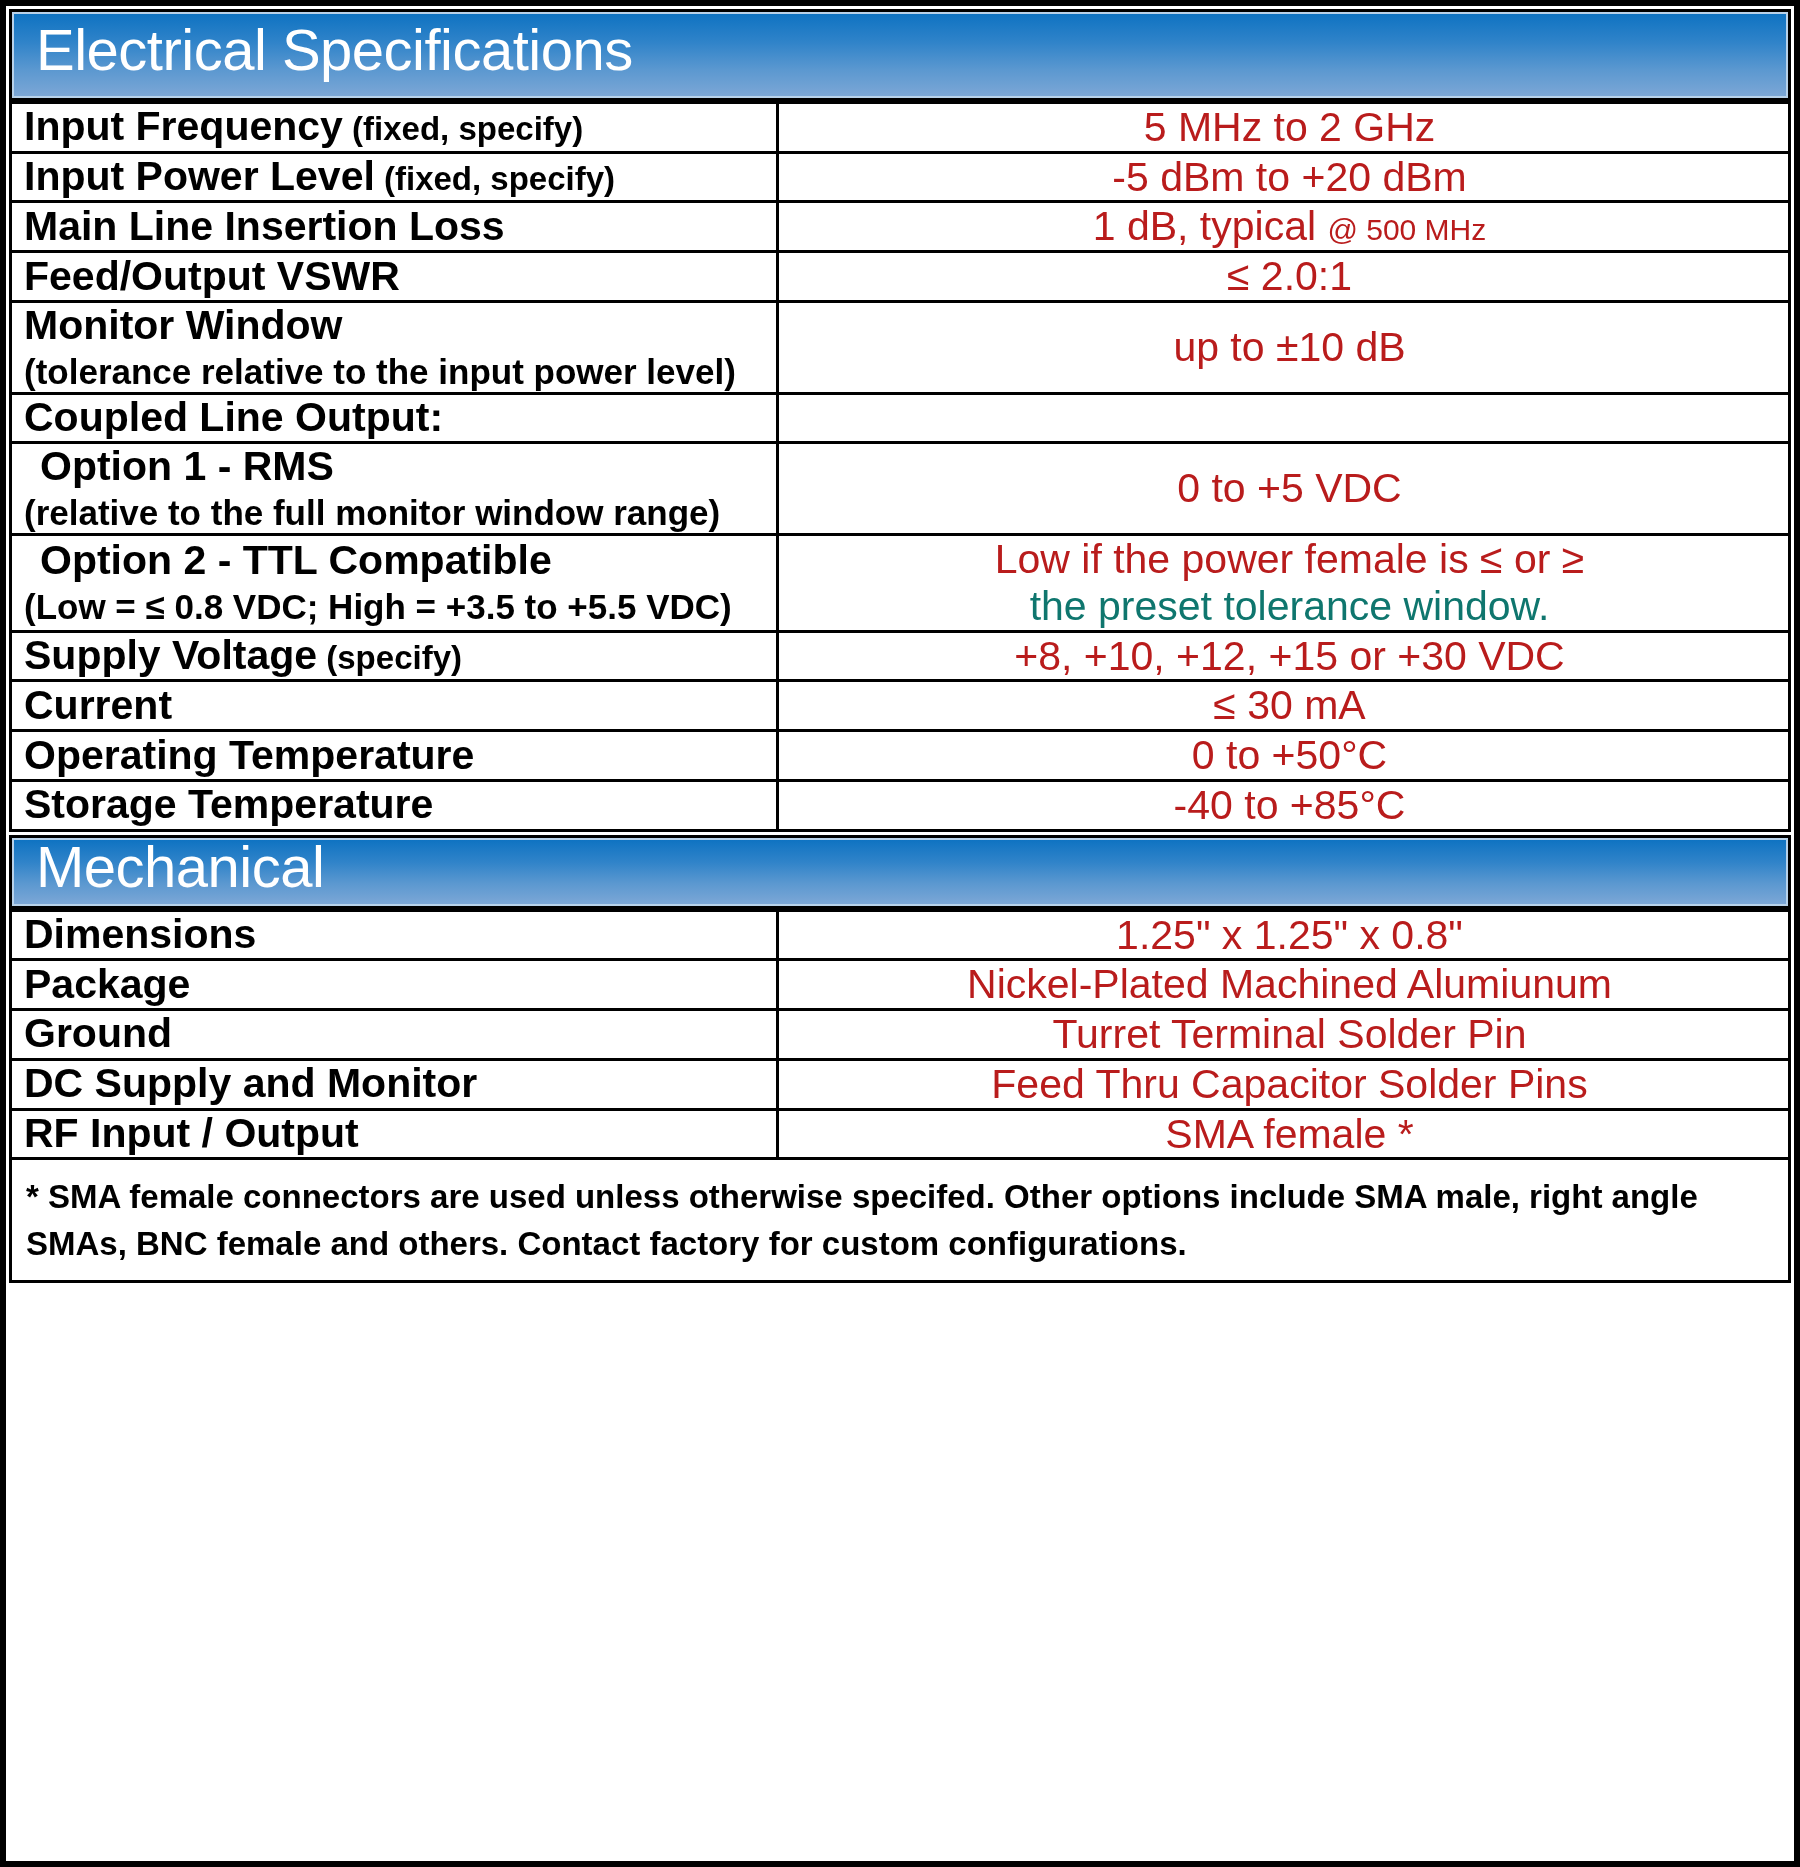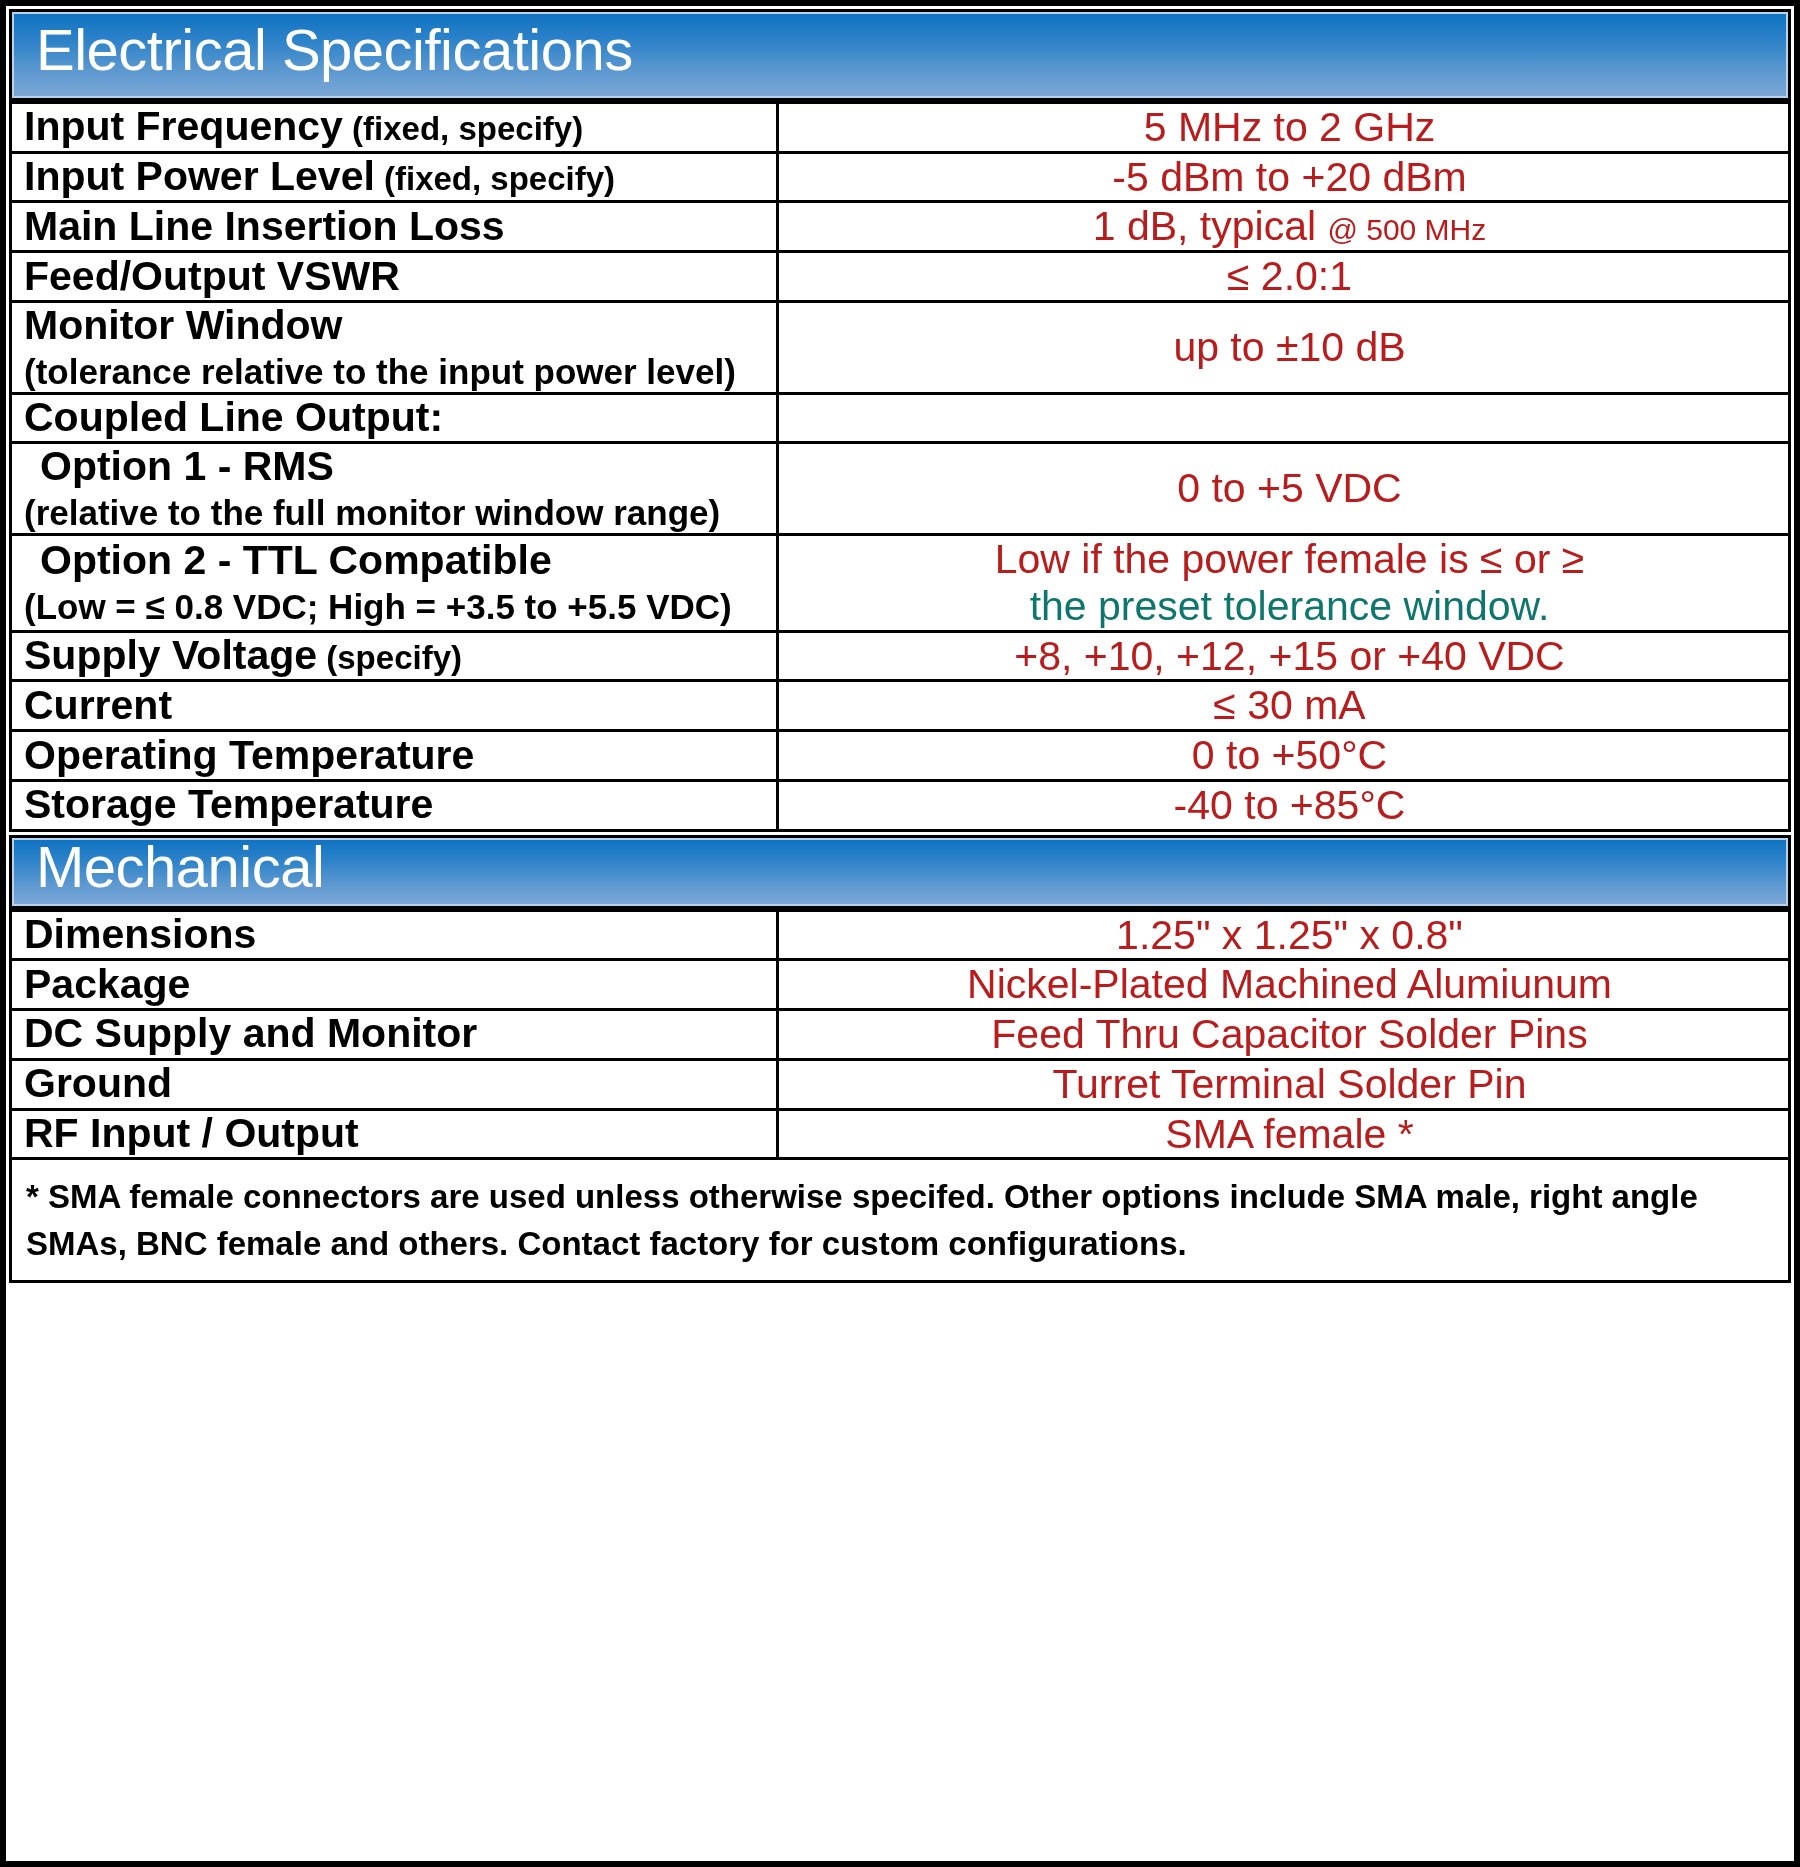--- a/index.html
+++ b/index.html
@@ -234,21 +234,21 @@
           <div class="value-main"><span>Low if the power female is ≤ or ≥</span></div>
           <div class="value-line2">the preset tolerance window.</div>
         </td>
       </tr>
 
       <tr>
         <td class="label-cell">
           <div class="label-main"><span>Supply Voltage</span><span class="label-qualifier"> (specify)</span></div>
         </td>
         <td class="value-cell">
-          <div class="value-main"><span>+8, +10, +12, +15 or +40 VDC</span></div>
+          <div class="value-main"><span>+8, +10, +12, +15 or +30 VDC</span></div>
         </td>
       </tr>
 
       <tr>
         <td class="label-cell">
           <div class="label-main"><span>Current</span></div>
         </td>
         <td class="value-cell">
           <div class="value-main"><span>≤ 30 mA</span></div>
         </td>
@@ -297,32 +297,32 @@
       <tr>
         <td class="label-cell">
           <div class="label-main"><span>Package</span></div>
         </td>
         <td class="value-cell">
           <div class="value-main"><span>Nickel-Plated Machined Alumiunum</span></div>
         </td>
       </tr>
       <tr>
         <td class="label-cell">
+          <div class="label-main"><span>Ground</span></div>
+        </td>
+        <td class="value-cell">
+          <div class="value-main"><span>Turret Terminal Solder Pin</span></div>
+        </td>
+      </tr>
+      <tr>
+        <td class="label-cell">
           <div class="label-main"><span>DC Supply and Monitor</span></div>
         </td>
         <td class="value-cell">
           <div class="value-main"><span>Feed Thru Capacitor Solder Pins</span></div>
-        </td>
-      </tr>
-      <tr>
-        <td class="label-cell">
-          <div class="label-main"><span>Ground</span></div>
-        </td>
-        <td class="value-cell">
-          <div class="value-main"><span>Turret Terminal Solder Pin</span></div>
         </td>
       </tr>
       <tr>
         <td class="label-cell">
           <div class="label-main"><span>RF Input / Output</span></div>
         </td>
         <td class="value-cell">
           <div class="value-main"><span>SMA female *</span></div>
         </td>
       </tr>

